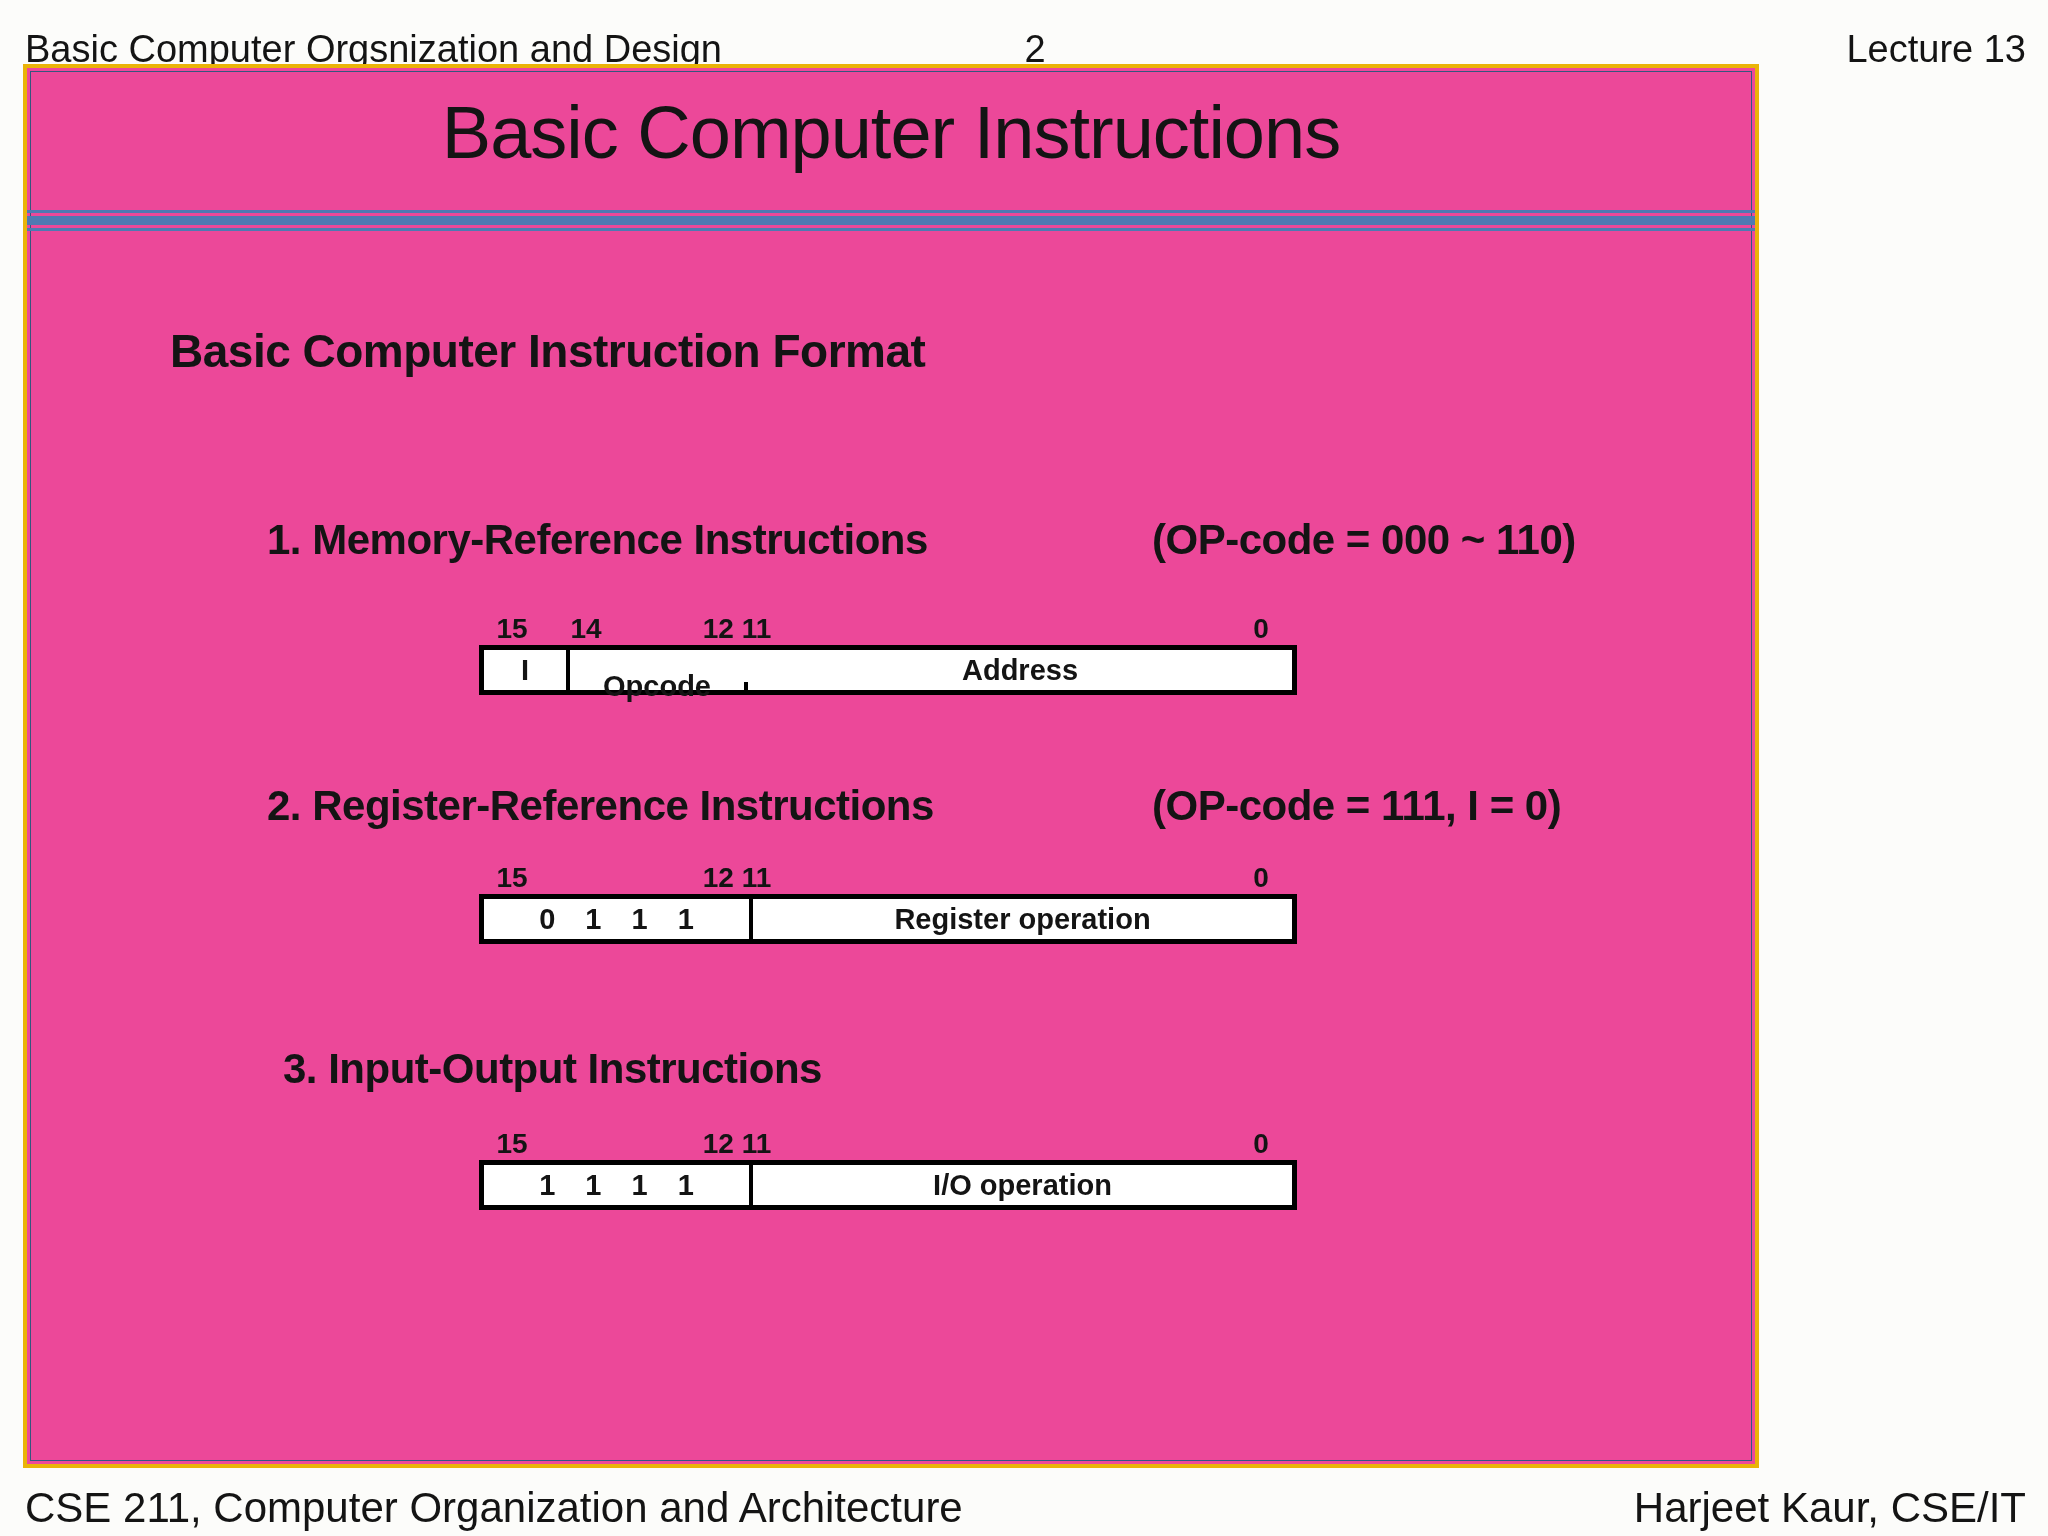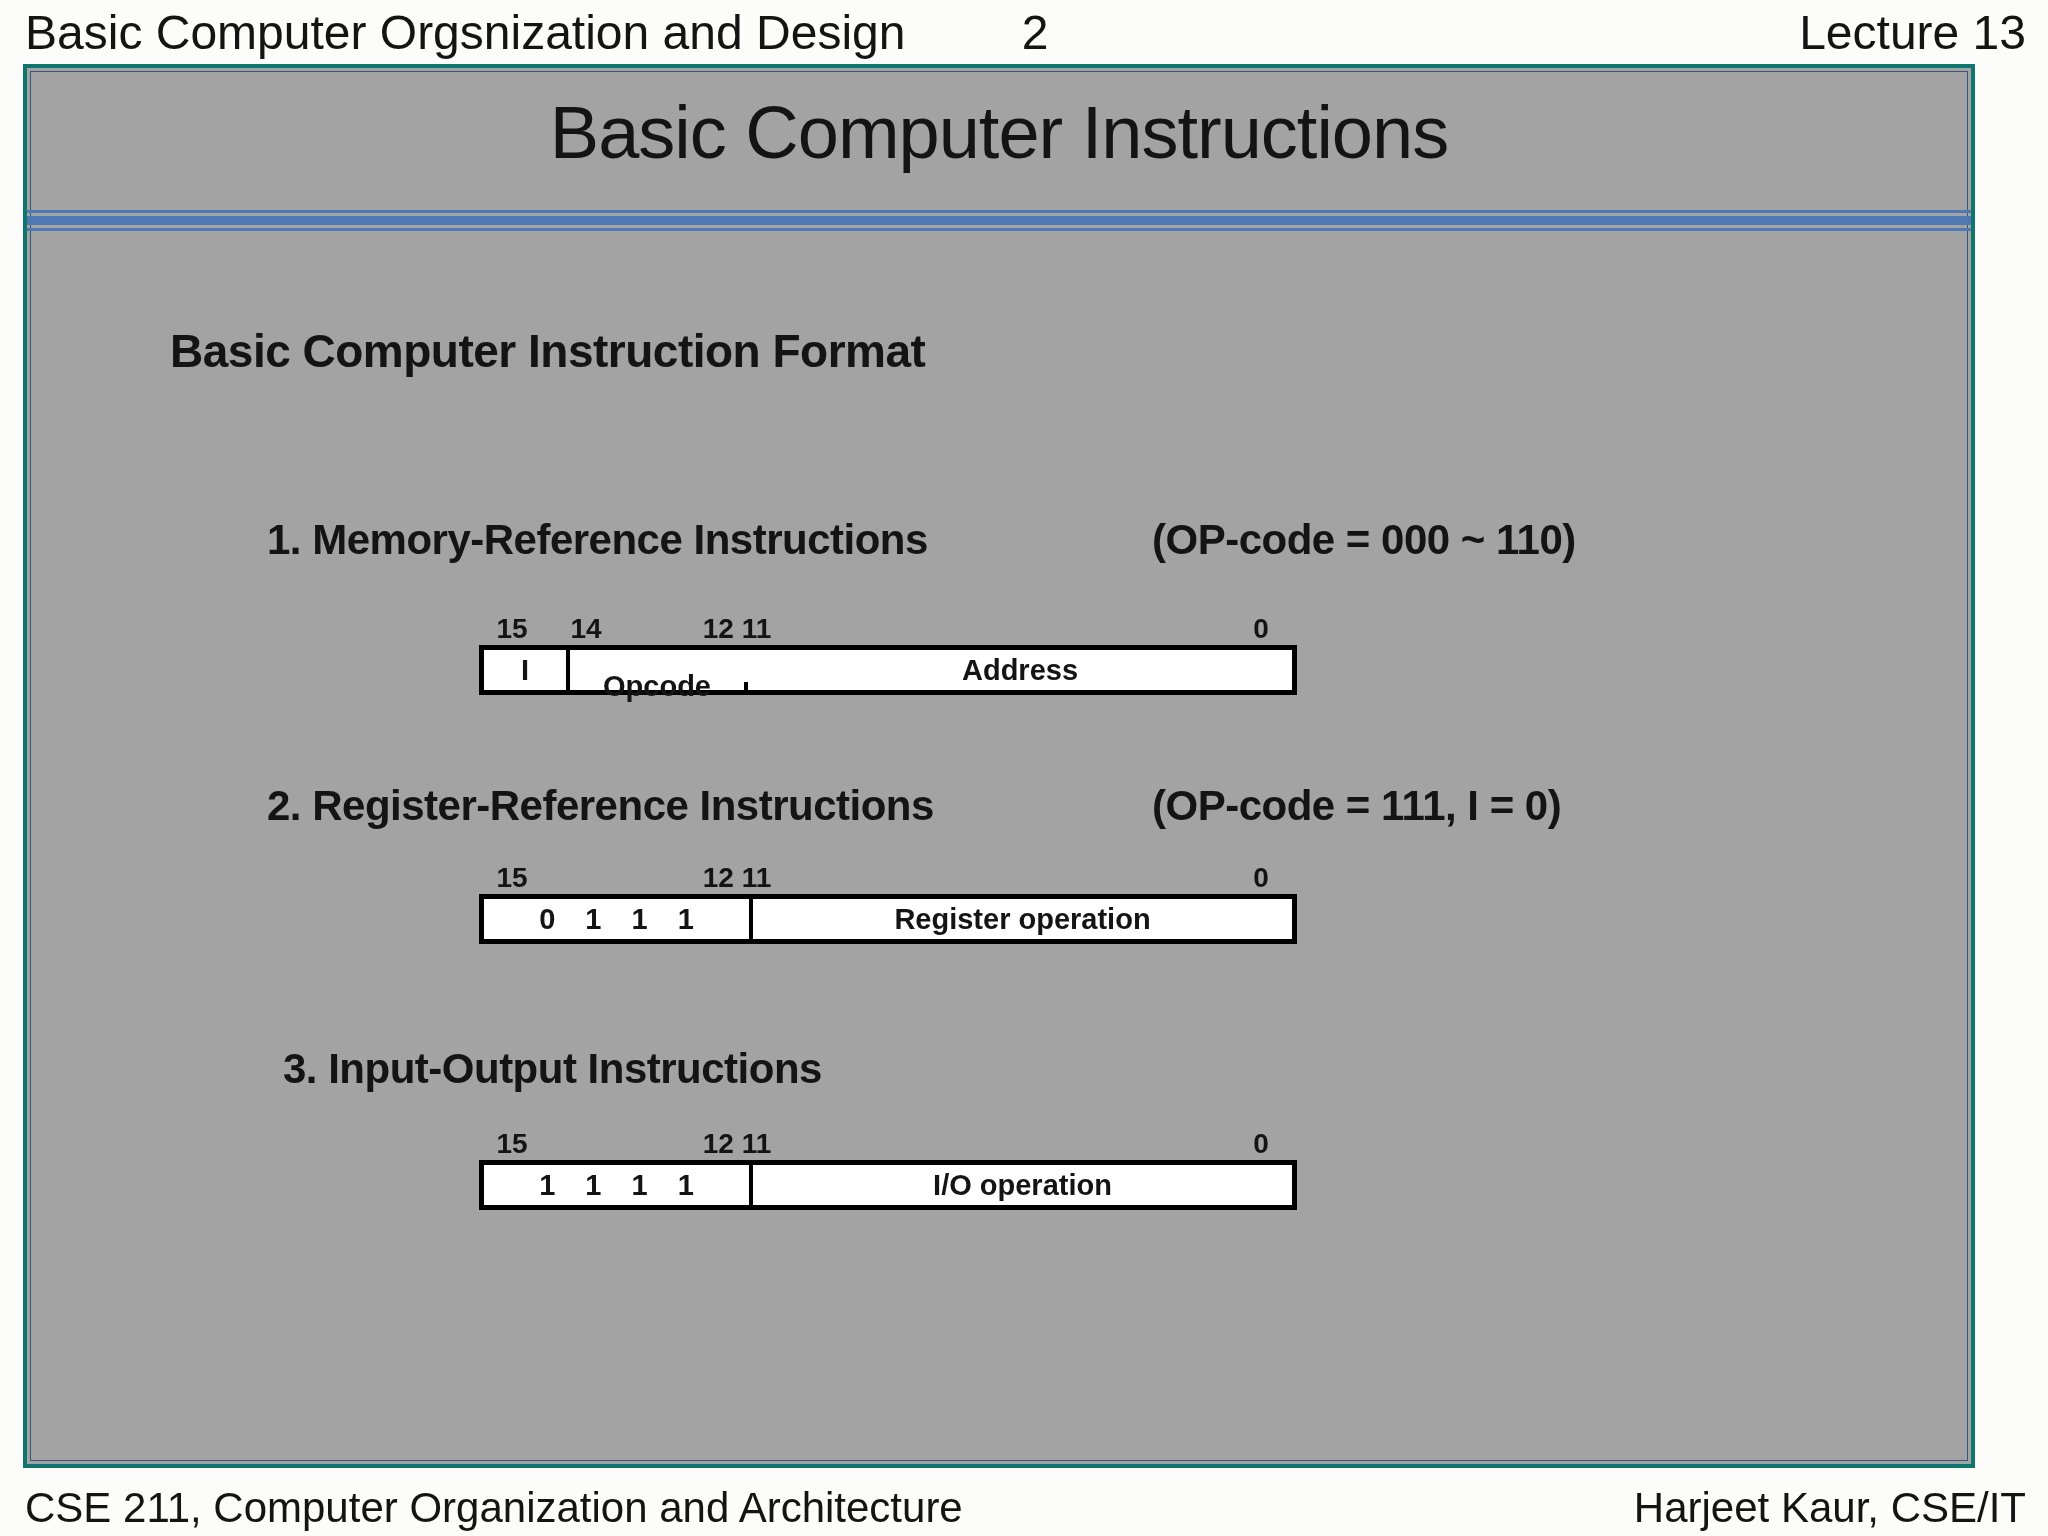--- a/index.html
+++ b/index.html
@@ -3,28 +3,28 @@
 <meta charset="utf-8">
 <style>
   html,body{margin:0;padding:0;}
   body{
     width:2048px;height:1536px;position:relative;overflow:hidden;
     background:#fcfcfa;color:#141414;
     font-family:"Liberation Sans", sans-serif;
     -webkit-font-smoothing:antialiased;
   }
   
-  .hdr{position:absolute;top:10px;left:0;width:2048px;height:52px;font-size:48px;line-height:46px;}
+  .hdr{position:absolute;top:26px;left:0;width:2048px;height:52px;font-size:38px;line-height:46px;}
   .hdr-left{position:absolute;left:25px;top:0;}
   .hdr-page{position:absolute;left:1000px;top:0;width:70px;text-align:center;}
   .hdr-right{position:absolute;right:22px;top:0;text-align:right;}
   
   .slide{
-    position:absolute;left:23px;top:64px;width:1952px;height:1404px;
-    box-sizing:border-box;border:4px solid #0f766e;background:#a3a3a3;
+    position:absolute;left:23px;top:64px;width:1736px;height:1404px;
+    box-sizing:border-box;border:4px solid #eab308;background:#ec4899;
   }
   .slide-inner-line{
     position:absolute;inset:3px;border:1px solid #35567e;pointer-events:none;
   }
   .slide-content{position:absolute;inset:0;}
   
   .slide-title{
     position:absolute;top:26px;left:0;width:100%;text-align:center;
     font-size:74px;line-height:1.05;letter-spacing:-1px;font-weight:400;
   }

